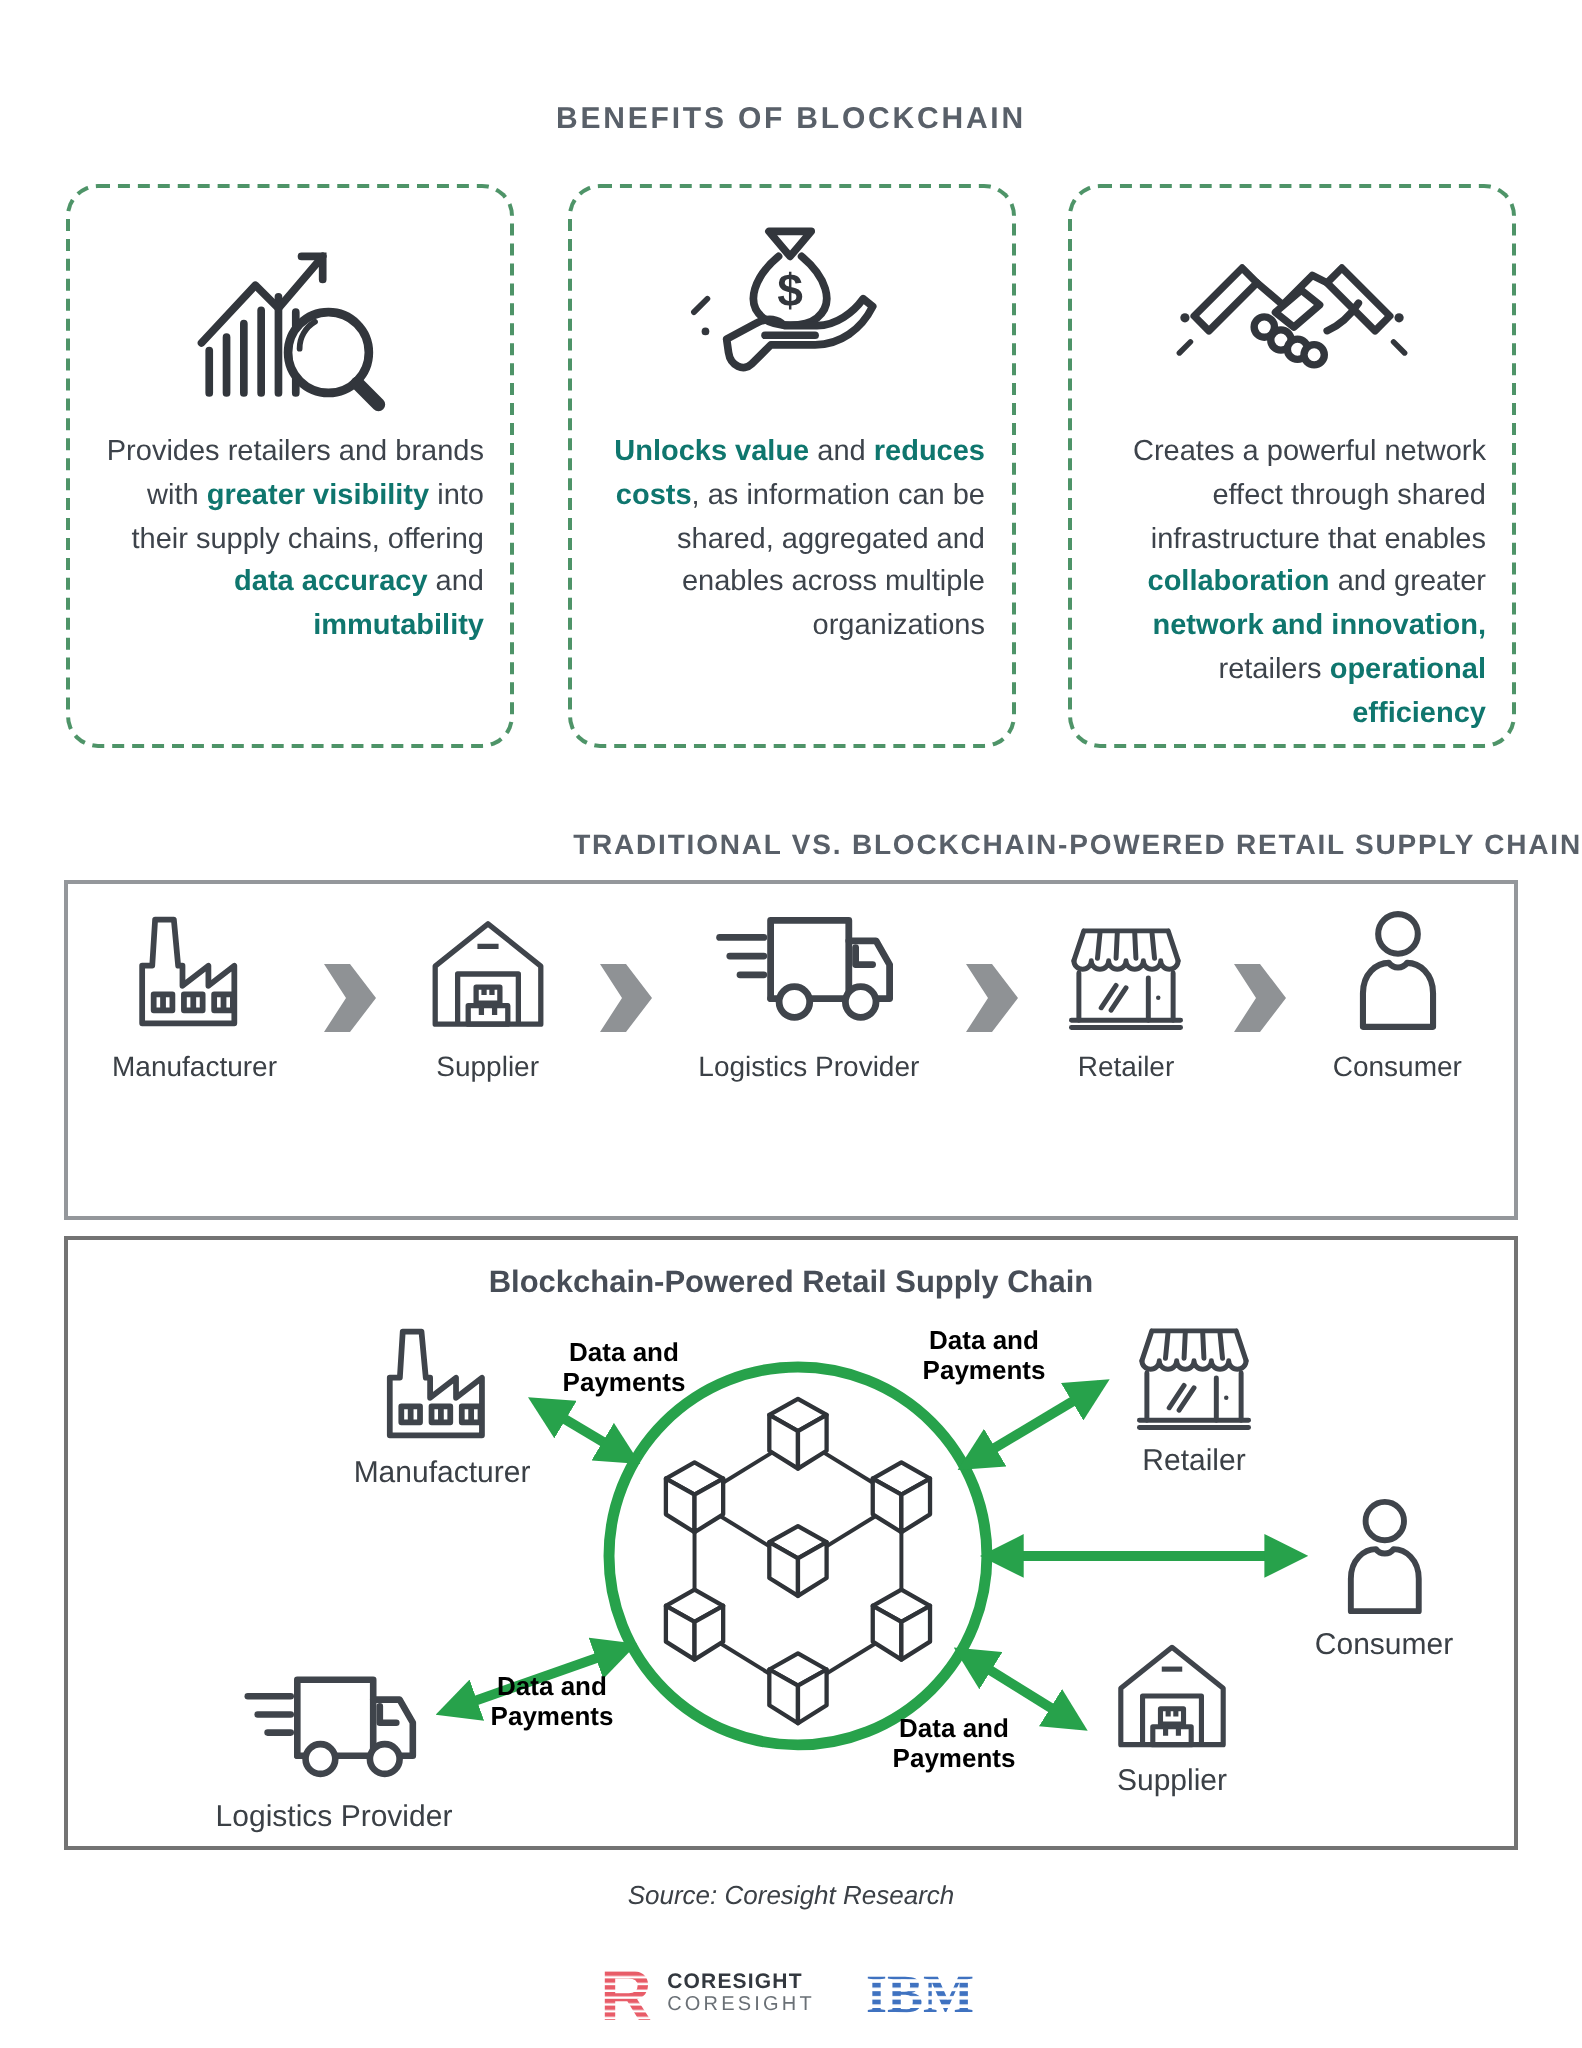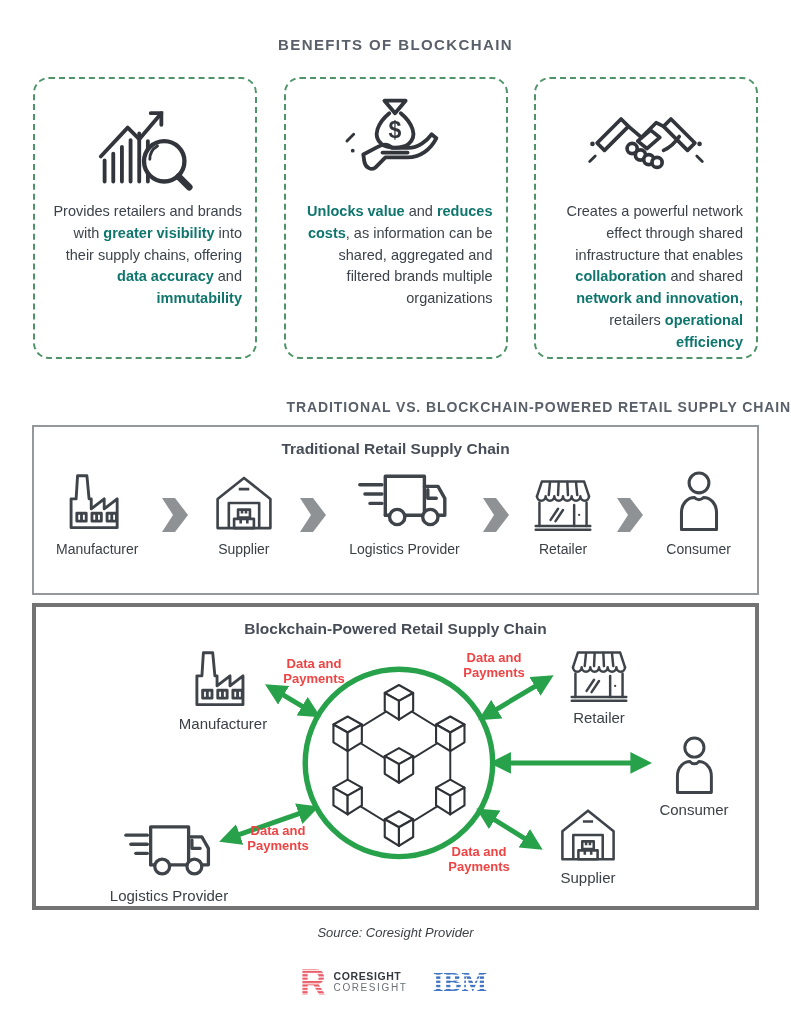--- a/index.html
+++ b/index.html
@@ -1,21 +1,21 @@
 <!DOCTYPE html>
 <html><head>
 <meta charset="utf-8">
 <style>
   * { margin:0; padding:0; box-sizing:border-box; }
   body {
     width:791px; height:1024px; margin:0 auto; background:#ffffff;
     font-family:"Liberation Sans", sans-serif; color:#3d434b; overflow:hidden; position:relative;
   }
   .page-title {
-    padding-top:36px; text-align:center; font-size:15px; font-weight:bold;
+    padding-top:51px; text-align:center; font-size:15px; font-weight:bold;
     letter-spacing:1.4px; color:#596069;
   }
   
   .cards { display:flex; justify-content:space-between; margin:24px 33px 0; }
   .card {
     width:224px; height:282px; border:2px dashed #4e9468; border-radius:16px;
     padding:12px 13px 0; text-align:right;
   }
   .card-icon { height:104px; display:flex; align-items:center; justify-content:center; }
   .card-icon svg { color:#32363c; }
@@ -28,27 +28,27 @@
   }
   .box-title { text-align:center; font-weight:bold; font-size:15.5px; color:#474d57; padding-top:13px; }
   
   .trad-box { margin:10px 32px 0; height:170px; border:2px solid #94979b; position:relative; }
   .trad-row { display:flex; justify-content:space-between; align-items:flex-start; padding:6px 26px 0 22px; }
   .entity { display:flex; flex-direction:column; align-items:center; }
   .icon-wrap { display:flex; align-items:flex-end; justify-content:center; }
   .entity-label { margin-top:7px; font-size:14px; color:#3b4046; white-space:nowrap; }
   .trad-arrow { margin-top:34px; }
   
-  .bc-box { margin:8px 32px 0; height:307px; border:4px solid #737373; position:relative; }
+  .bc-box { margin:8px 32px 0; height:307px; border:2px solid #737373; position:relative; }
   .bc-net { position:absolute; left:0; top:0; width:100%; height:100%; }
   .bc-entity { position:absolute; transform:translateX(-50%); display:flex; flex-direction:column; align-items:center; }
   .bc-entity .entity-label { font-size:15px; margin-top:4px; }
   .bc-datalabel {
     position:absolute; transform:translate(-50%,-50%); text-align:center;
-    color:#ef4444; font-weight:bold; font-size:13px; line-height:1.18; white-space:nowrap;
+    color:#000000; font-weight:bold; font-size:13px; line-height:1.18; white-space:nowrap;
   }
   .ic { color:#3f444b; }
   
   .source { margin-top:15px; text-align:center; font-size:13px; font-style:italic; color:#3b4046; }
   .logos { margin-top:24px; display:flex; justify-content:center; align-items:center; gap:20px; }
   .coresight-logo { display:flex; align-items:center; gap:6px; }
   .cs-text { display:flex; flex-direction:column; line-height:1.15; text-align:left; }
   .cs-line1 { font-size:10.5px; font-weight:bold; color:#33383f; letter-spacing:0.6px; }
   .cs-line2 { font-size:10px; color:#6a7076; letter-spacing:1.6px; }
 </style>
@@ -167,36 +167,35 @@
         </svg>
     </div>
     <p class="card-text"><span>Provides retailers and brands with </span><span class="hl">greater visibility</span><span> into their supply chains, offering </span><span class="hl">data accuracy</span><span> and </span><span class="hl">immutability</span></p>
   </div>
   <div class="card">
     <div class="card-icon">
       <svg width="112" height="100" viewBox="0 0 116 104">
           <use href="#sym-moneybag"></use>
         </svg>
     </div>
-    <p class="card-text"><span class="hl">Unlocks value</span><span> and </span><span class="hl">reduces costs</span><span>, as information can be shared, aggregated and filtered brands multiple organizations</span></p>
+    <p class="card-text"><span class="hl">Unlocks value</span><span> and </span><span class="hl">reduces costs</span><span>, as information can be shared, aggregated and enables across multiple organizations</span></p>
   </div>
   <div class="card">
     <div class="card-icon">
       <svg width="120" height="88" viewBox="0 0 130 92">
           <use href="#sym-handshake"></use>
         </svg>
     </div>
-    <p class="card-text"><span>Creates a powerful network effect through shared infrastructure that enables </span><span class="hl">collaboration</span><span> and shared </span><span class="hl">network and innovation,</span><span> retailers </span><span class="hl">operational efficiency</span></p>
+    <p class="card-text"><span>Creates a powerful network effect through shared infrastructure that enables </span><span class="hl">collaboration</span><span> and greater </span><span class="hl">network and innovation,</span><span> retailers </span><span class="hl">operational efficiency</span></p>
   </div>
 </div>
 
 <div class="section-title">TRADITIONAL VS. BLOCKCHAIN-POWERED RETAIL SUPPLY CHAIN</div>
 
 <div class="trad-box">
-  <div class="box-title">Traditional Retail Supply Chain</div>
   <div class="trad-row">
     <div class="entity">
       <div class="icon-wrap ic" style="height:70px">
         <svg width="72" height="66" viewBox="0 0 100 90">
             <use href="#sym-factory"></use>
           </svg>
       </div>
       <div class="entity-label">Manufacturer</div>
     </div>
     <div class="trad-arrow">
@@ -352,21 +351,21 @@
   <div class="bc-datalabel" style="left:242px; top:231px">
     <span>Data and</span><br>
     <span>Payments</span>
   </div>
   <div class="bc-datalabel" style="left:443px; top:252px">
     <span>Data and</span><br>
     <span>Payments</span>
   </div>
 </div>
 
-<div class="source">Source: Coresight Provider</div>
+<div class="source">Source: Coresight Research</div>
 
 <div class="logos">
   <div class="coresight-logo">
     <svg width="30" height="36" viewBox="0 0 30 36">
       <defs>
         <pattern id="cr-stripes" width="30" height="3.4" patternUnits="userSpaceOnUse">
           <rect width="30" height="2.2" fill="#e85c68"></rect>
         </pattern>
       </defs>
       <text x="15" y="31" text-anchor="middle" font-size="36" font-weight="bold" font-family="'Liberation Sans',sans-serif" fill="url(#cr-stripes)">R</text>

